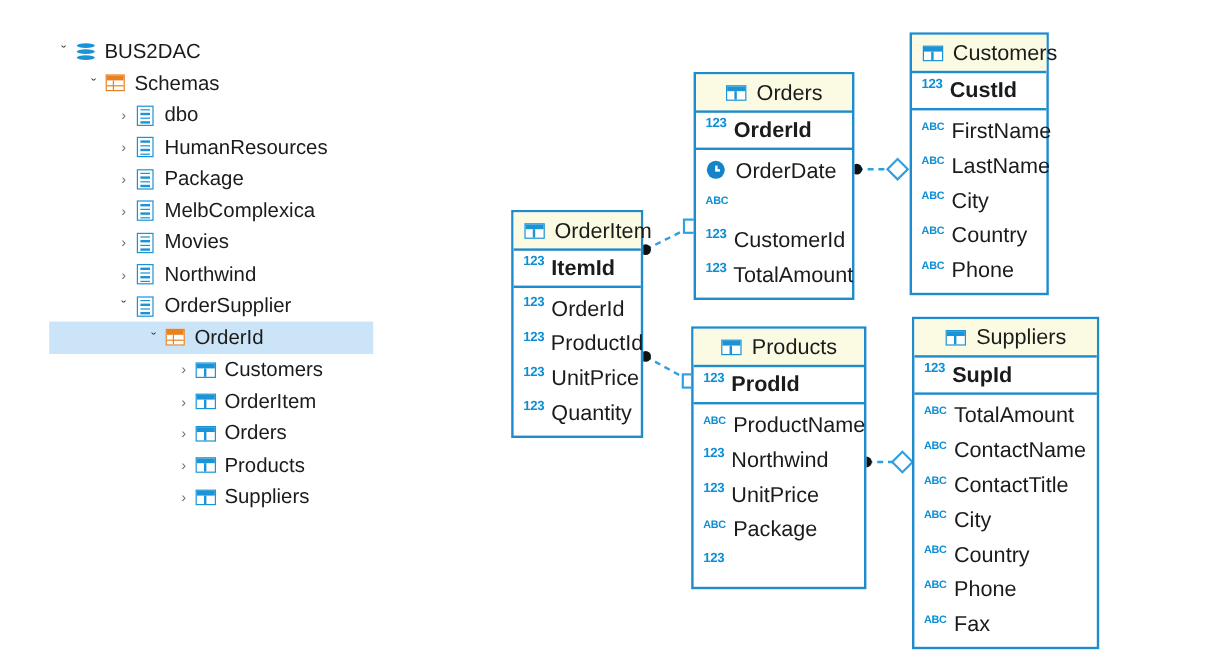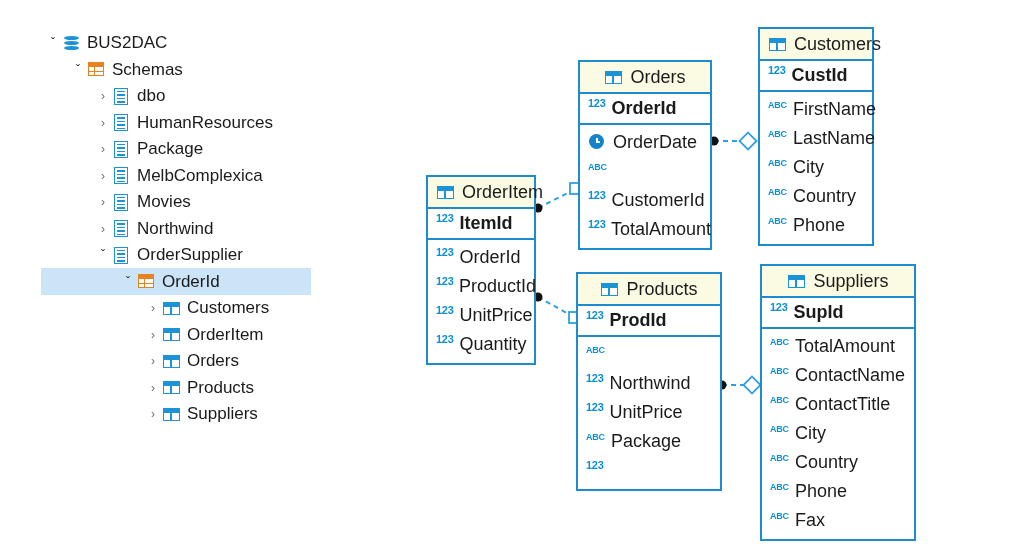--- a/index.html
+++ b/index.html
@@ -437,20 +437,21 @@
         </span>
         <span class="ent-name">Products</span>
       </div>
       <div class="ent-pk">
         <span class="t123">123</span>
         <span class="cname">ProdId</span>
       </div>
       <div class="ent-cols">
         <div class="col">
           <span class="tabc">ABC</span>
+          <span class="cname">ProductName</span>
         </div>
         <div class="col">
           <span class="t123">123</span>
           <span class="cname">Northwind</span>
         </div>
         <div class="col">
           <span class="t123">123</span>
           <span class="cname">UnitPrice</span>
         </div>
         <div class="col">

